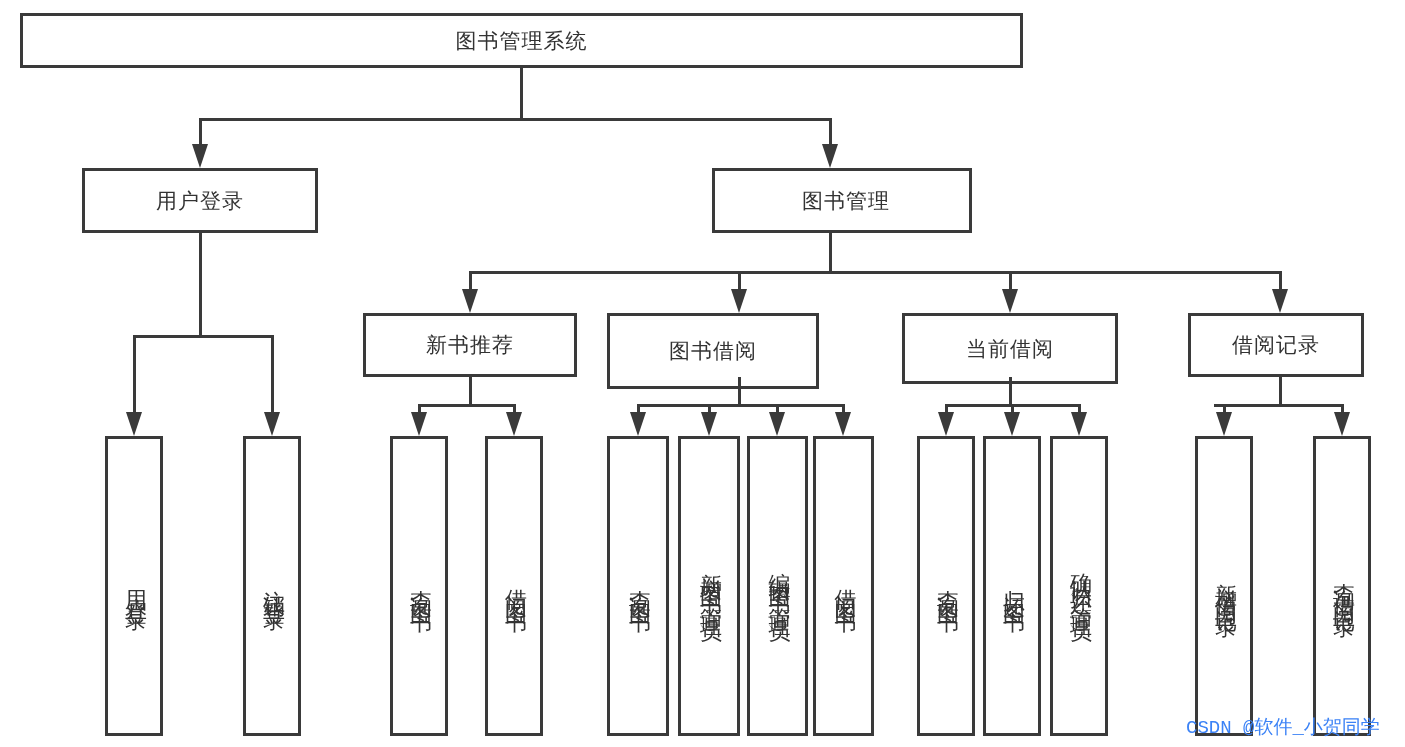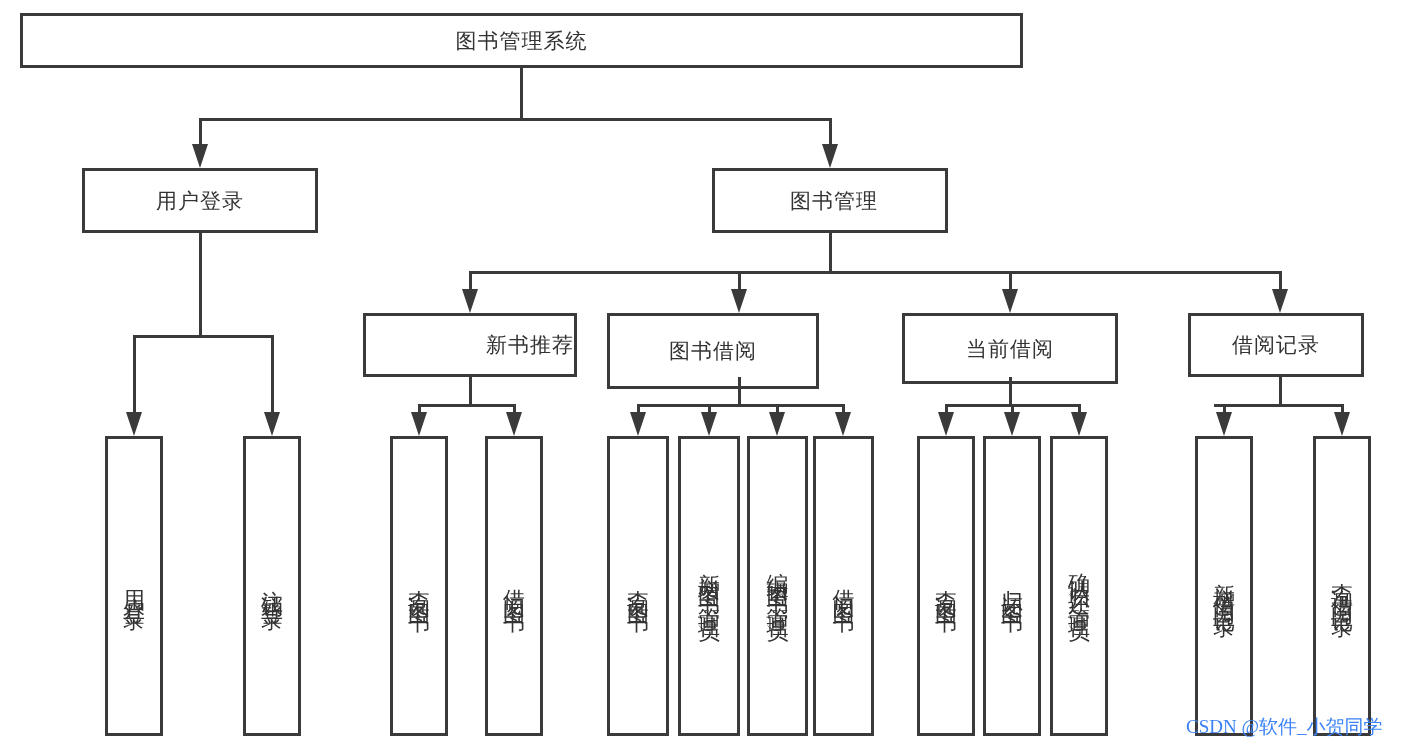--- a/index.html
+++ b/index.html
@@ -1,20 +1,20 @@
 <!DOCTYPE html>
 <html><head>
 <meta charset="utf-8">
 <style>
   html,body{margin:0;padding:0;background:#ffffff;}
   .stage{
     position:relative;
     width:1405px;height:747px;
     background:#ffffff;
-    font-family:Liberation Serif, serif;
+    font-family:Liberation Mono, monospace;
     overflow:hidden;
   }
   .box{
     position:absolute;
     box-sizing:border-box;
     border:3px solid #3a3a3a;
     background:#ffffff;
     display:flex;align-items:center;justify-content:center;
     color:#333333;
     font-size:21px;
@@ -60,25 +60,25 @@
 
 <div class="stage">
 
   <div class="box" style="left:20px;top:13px;width:1003px;height:55px;">
     <span>图书管理系统</span>
   </div>
 
   <div class="box" style="left:82px;top:168px;width:236px;height:65px;">
     <span>用户登录</span>
   </div>
-  <div class="box" style="left:712px;top:168px;width:236px;height:65px;padding-left:8px;">
+  <div class="box" style="left:712px;top:168px;width:260px;height:65px;padding-left:8px;">
     <span>图书管理</span>
   </div>
 
-  <div class="box" style="left:363px;top:313px;width:214px;height:64px;justify-content:flex-end;">
+  <div class="box" style="left:363px;top:313px;width:214px;height:64px;">
     <span>新书推荐</span>
   </div>
   <div class="box" style="left:607px;top:313px;width:212px;height:76px;">
     <span>图书借阅</span>
   </div>
   <div class="box" style="left:902px;top:313px;width:216px;height:71px;">
     <span>当前借阅</span>
   </div>
   <div class="box" style="left:1188px;top:313px;width:176px;height:64px;">
     <span>借阅记录</span>

